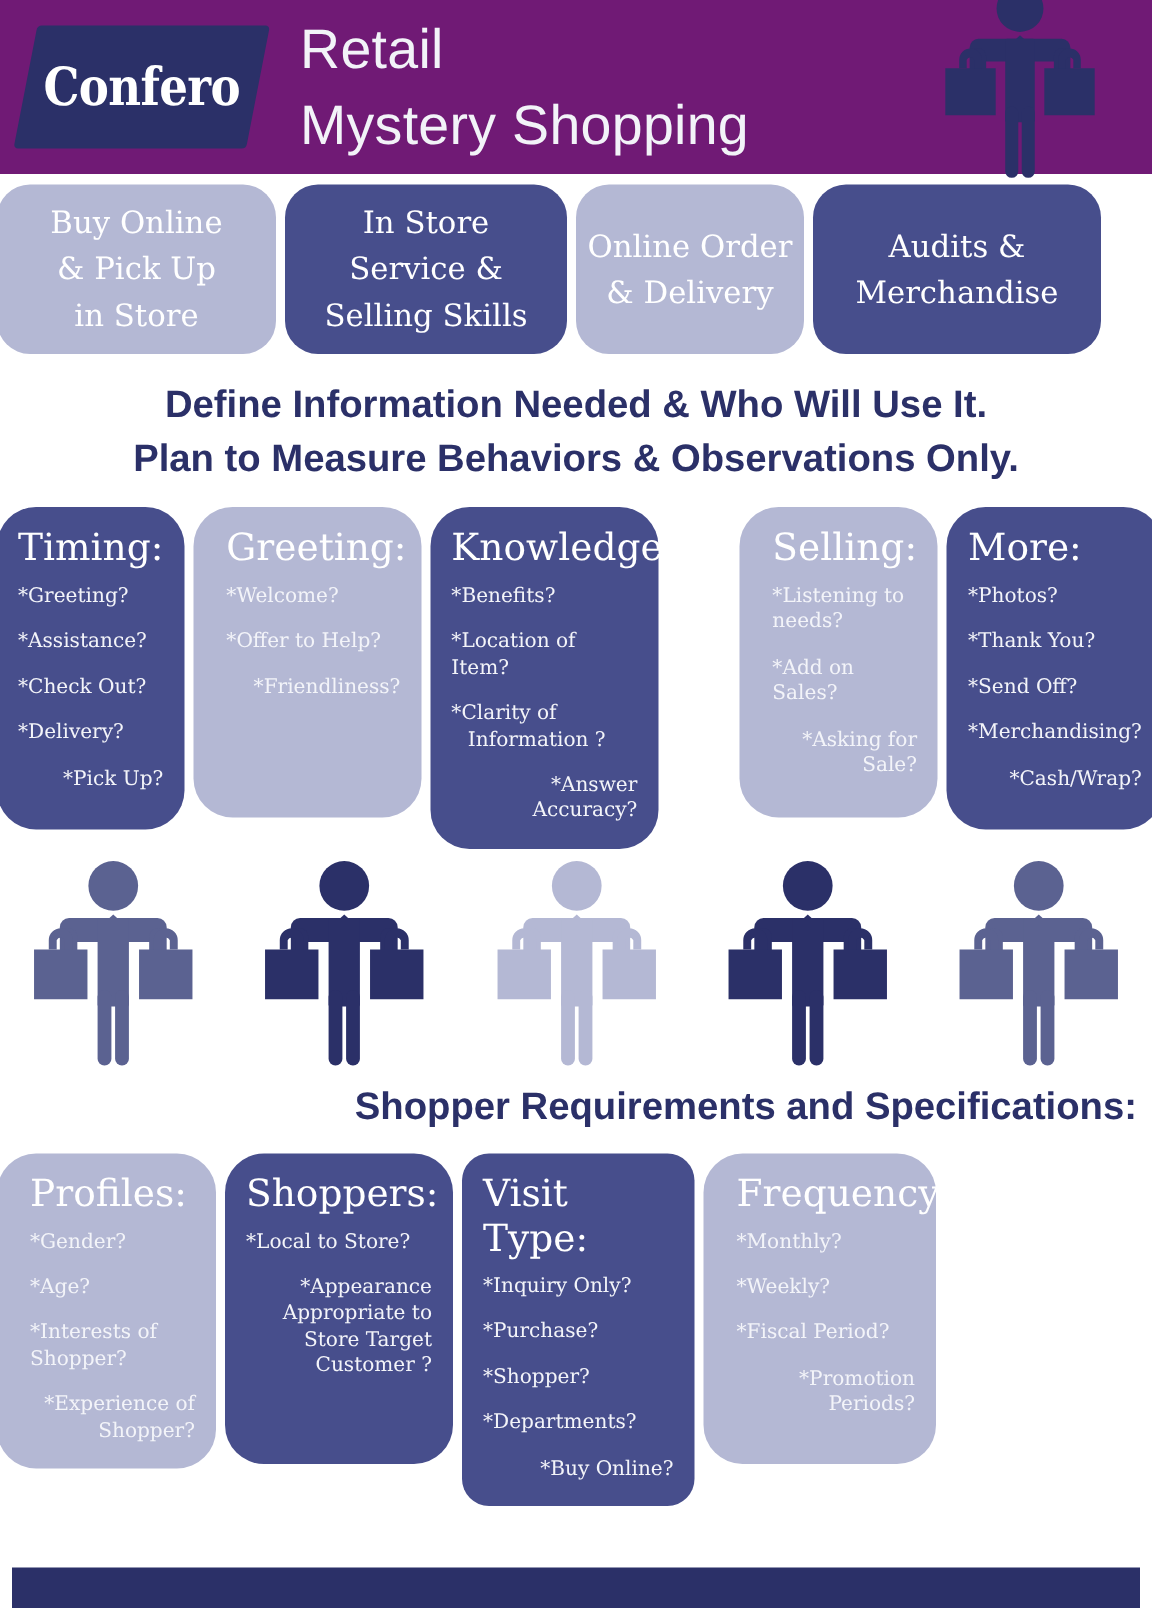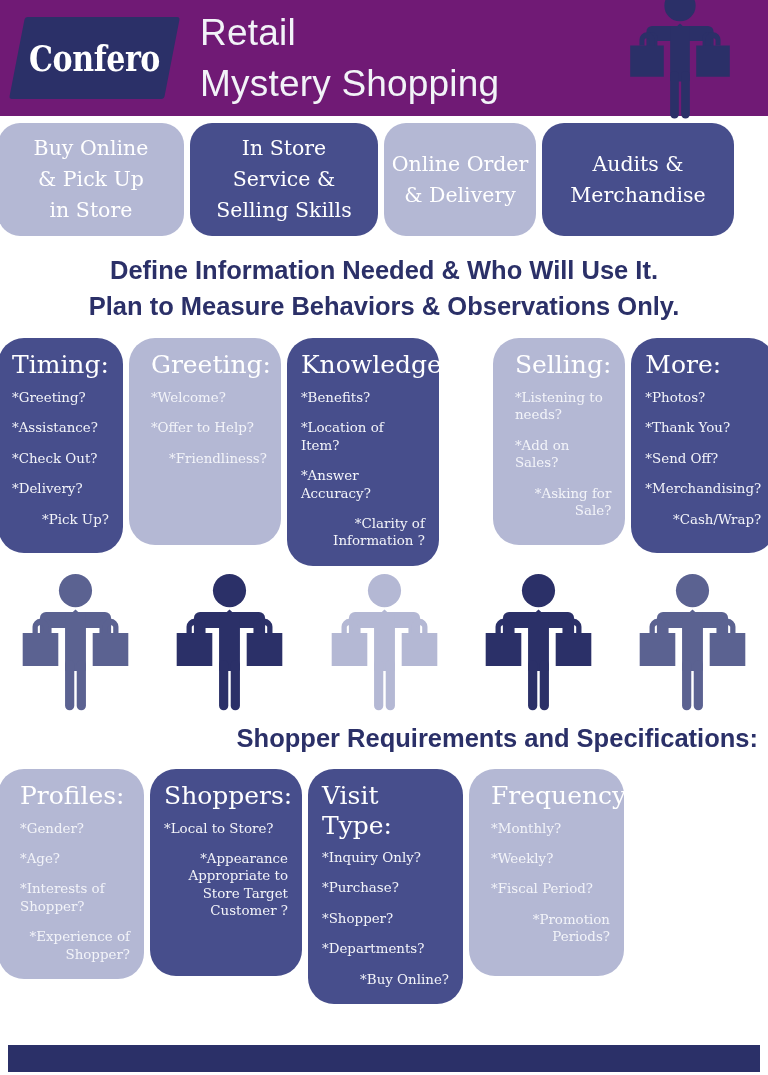--- a/index.html
+++ b/index.html
@@ -162,21 +162,21 @@
     color: #2b3068;
     font-weight: 700;
     font-size: 25.5px;
     line-height: 1.3;
     padding: 4px 10px 14px 10px;
   }
 
   .row-bottom .card.c0 { width: 146px; min-height: 207px; margin-left: -2px; }
   .row-bottom .card.c1 { width: 152px; min-height: 207px; }
   .row-bottom .card.c2 { width: 152px; min-height: 198px; }
-  .row-bottom .card.c3 { width: 155px; min-height: 215px; }
+  .row-bottom .card.c3 { width: 155px; min-height: 215px; border-radius: 18px; }
   .row-bottom .card.c4 { width: 155px; min-height: 207px; margin-right: -2px; }
 
   
   .footer-bar {
     position: absolute;
     left: 8px;
     right: 8px;
     bottom: 3px;
     height: 27px;
     background: #2b3068;
@@ -284,26 +284,26 @@
 
   <div class="card c2 dark">
     <div class="card-title">Knowledge:</div>
     <div class="item">
         <span class="cont">*Benefits?</span>
       </div>
     <div class="item">
         <span class="cont">*Location of Item?</span>
       </div>
     <div class="item">
-        <span class="cont">*Answer Accuracy?</span>
-      </div>
-    <div class="item">
       <span class="cont">*Clarity of</span>
       <span class="cont indent">Information ?</span>
     </div>
+    <div class="item">
+        <span class="cont">*Answer Accuracy?</span>
+      </div>
   </div>
 
   <div class="card c3 light">
     <div class="card-title">Selling:</div>
     <div class="item">
         <span class="cont">*Listening to needs?</span>
       </div>
     <div class="item">
         <span class="cont">*Add on Sales?</span>
       </div>

